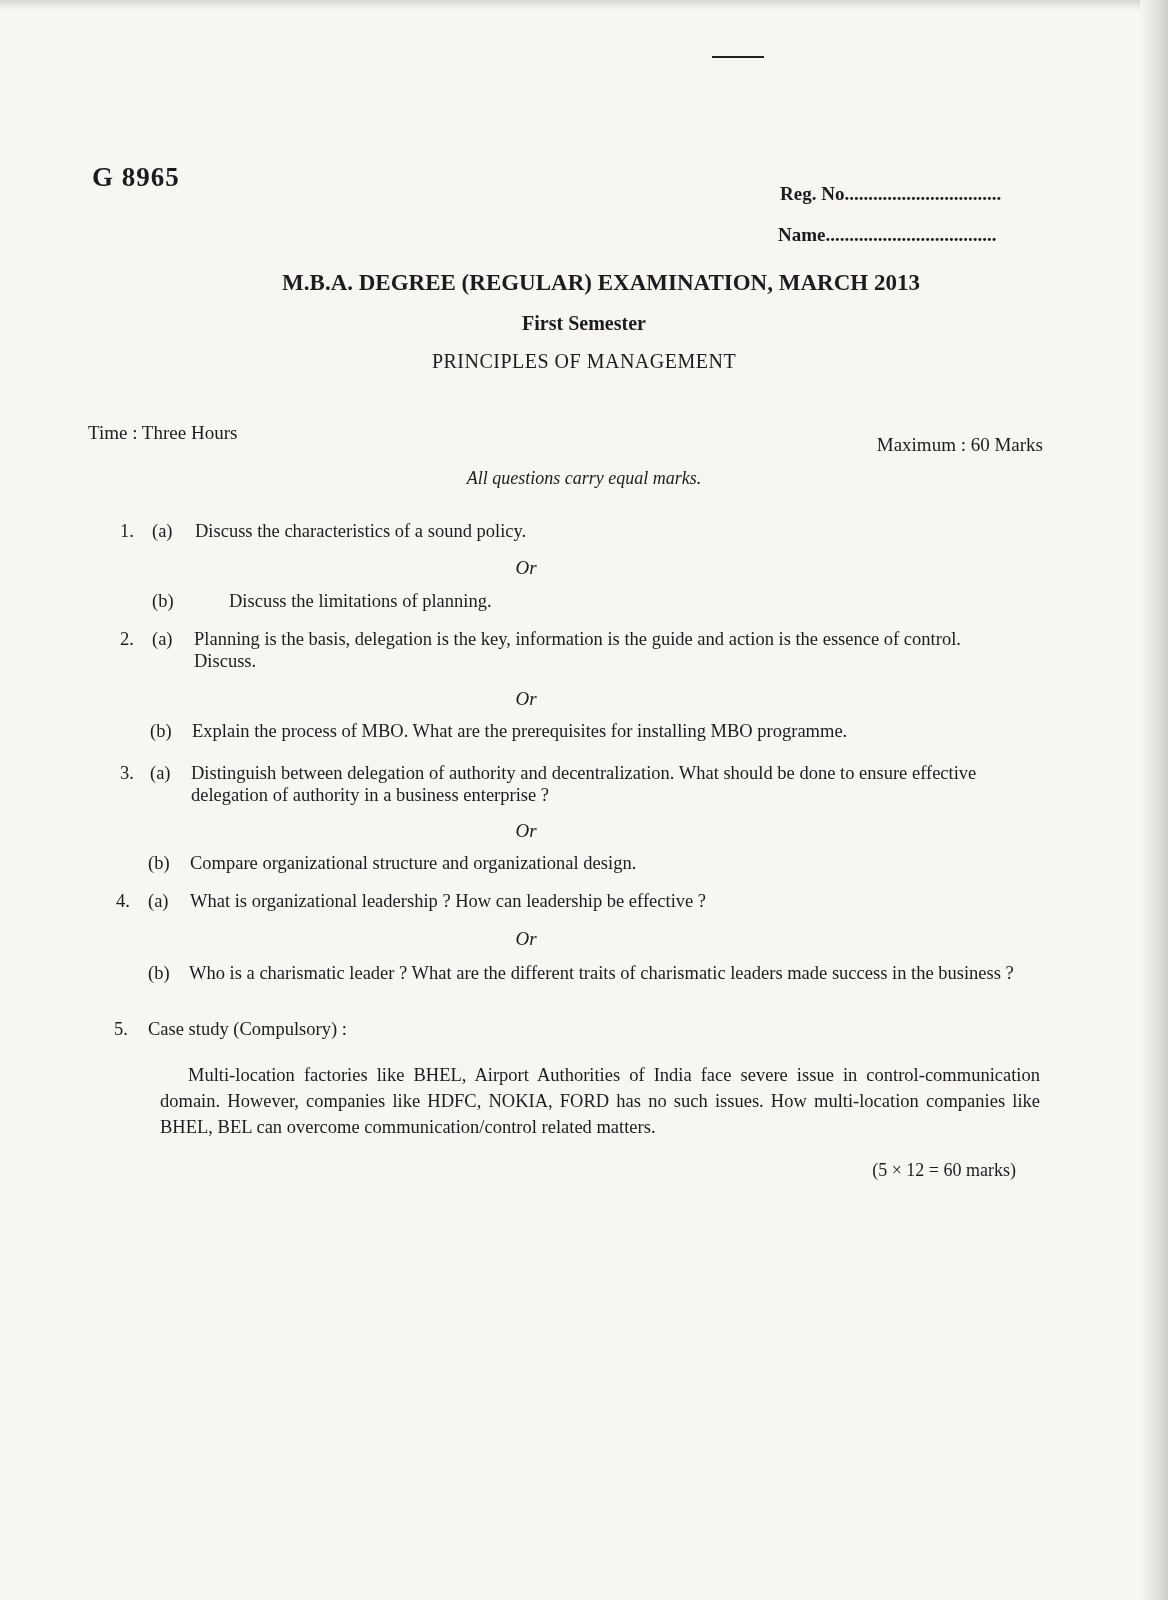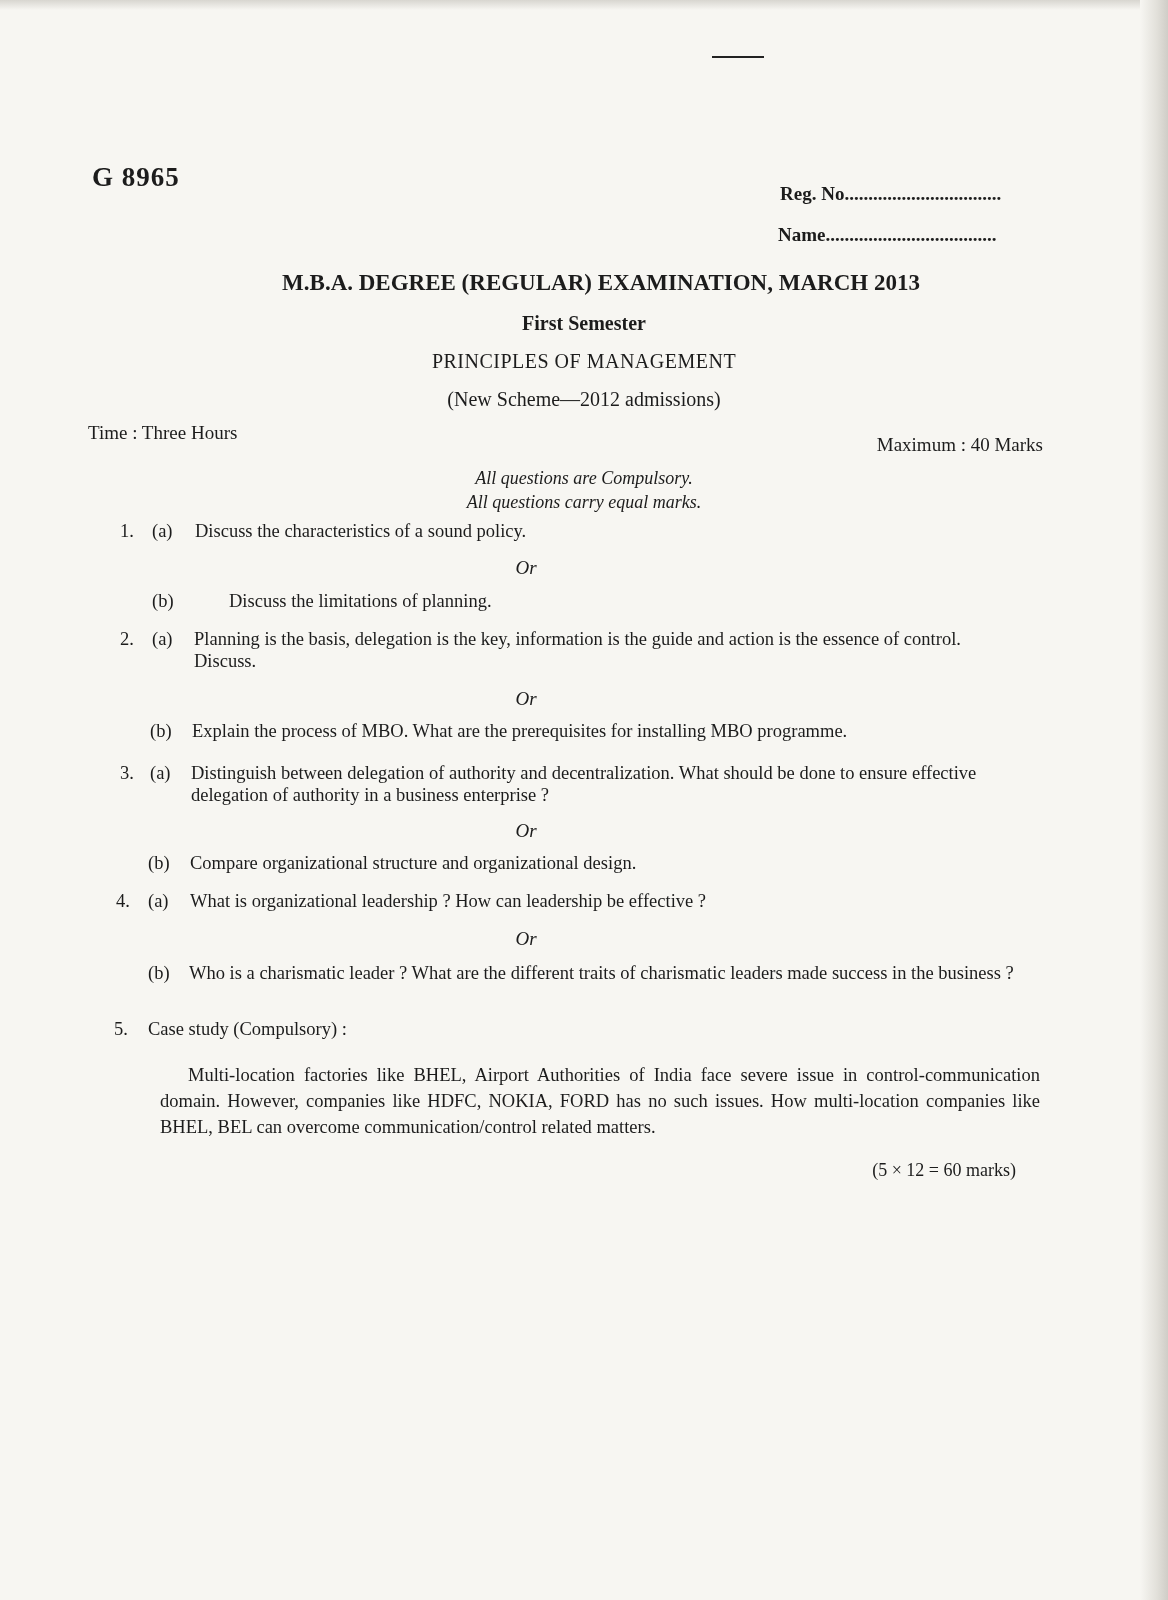--- a/index.html
+++ b/index.html
@@ -52,27 +52,25 @@
   <div class="edge-right"></div>
   <div class="mark-dash"></div>
 
   <div class="abs code">G 8965</div>
   <div class="abs reg">Reg. No.................................</div>
   <div class="abs name">Name....................................</div>
 
   <div class="abs title"><span>M.B.A. DEGREE (REGULAR) EXAMINATION, MARCH 2013</span></div>
   <div class="abs center sem">First Semester</div>
   <div class="abs center subj">PRINCIPLES OF MANAGEMENT</div>
-  <div class="abs center scheme">(New Scheme—2012 admissions)</div>
 
   <div class="abs time">Time : Three Hours</div>
-  <div class="abs maxm">Maximum : 40 Marks</div>
+  <div class="abs maxm">Maximum : 60 Marks</div>
 
   <div class="abs center instr">
-    <div>All questions are Compulsory.</div>
     <div>All questions carry equal marks.</div>
   </div>
 
   <div class="q" style="top:520px;left:0;width:1168px;">
     <span class="qn">1.</span>
     <span class="ql" style="left:152px;">(a)</span>
     <span class="qt" style="left:195px;font-family:Liberation Serif, serif;">Discuss the characteristics of a sound policy.</span>
   </div>
   <div class="or" style="top:557px;">Or</div>
   <div class="q" style="top:590px;left:0;width:1168px;">

